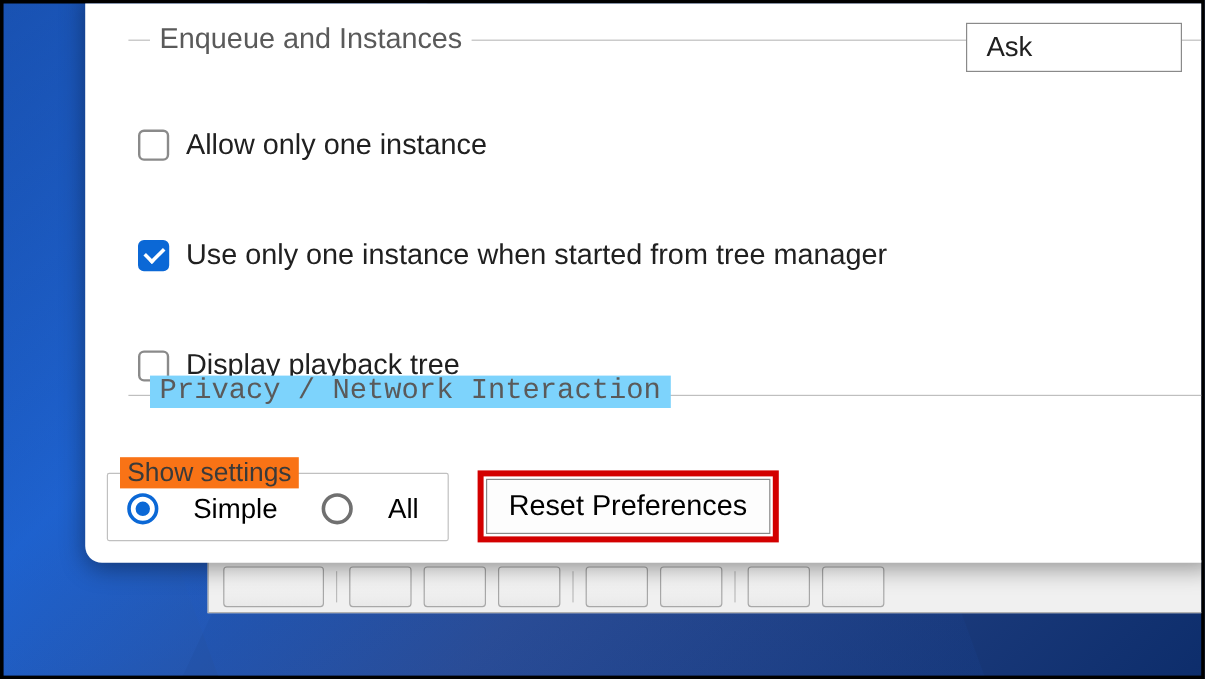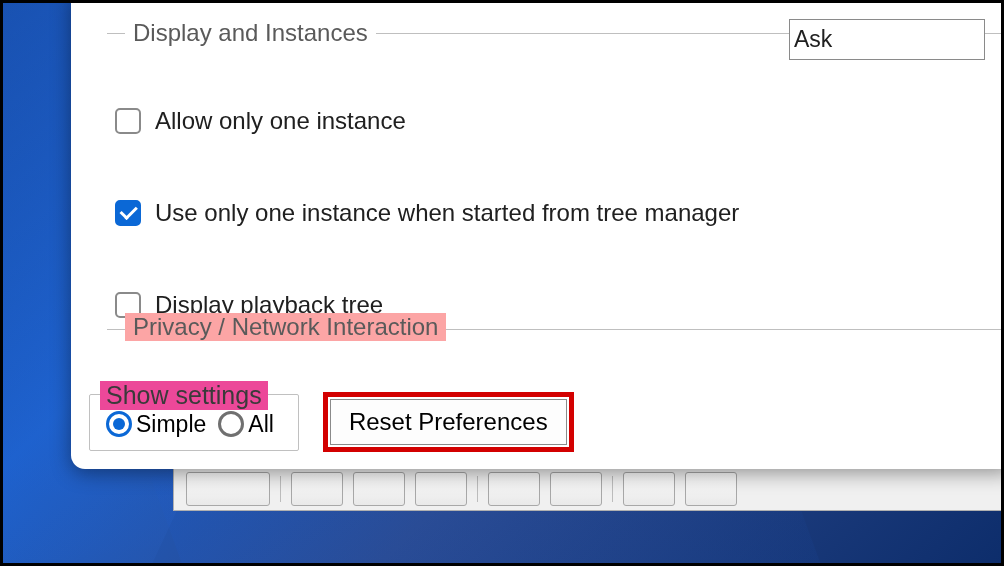--- a/index.html
+++ b/index.html
@@ -111,22 +111,23 @@
       display: flex;
       align-items: center;
     }
 
     .section2-title {
       position: absolute;
       top: 320px;
       left: 54px;
       font-size: 24px;
       color: #5a5a5a;
-      background: #fca5a5;
+      background: #7dd3fc;
       padding: 0 8px;
+      font-family: Liberation Mono, monospace;
     }
     .section2-border {
       position: absolute;
       top: 336px;
       left: 36px;
       right: -60px;
       height: 1px;
       background: #bfbfbf;
     }
 
@@ -145,28 +146,28 @@
       border: 1px solid #c0c0c0;
       border-radius: 2px;
       padding: 16px 16px 12px 16px;
       position: relative;
       margin-top: 12px;
     }
     .show-settings-title {
       position: absolute;
       top: -14px;
       left: 10px;
-      background: #ec4899;
+      background: #f97316;
       padding: 0 6px;
-      font-size: 25px;
+      font-size: 22px;
       color: #3a3a3a;
     }
     .radio-group {
       display: flex;
-      gap: 4px;
+      gap: 29px;
     }
     .radio {
       width: 26px;
       height: 26px;
       border: 3px solid #707070;
       border-radius: 50%;
       display: inline-flex;
       align-items: center;
       justify-content: center;
       flex-shrink: 0;
@@ -192,23 +193,23 @@
       background: #fdfdfd;
       padding: 8px 18px;
       font-size: 24px;
       font-family: inherit;
       cursor: pointer;
     }
 
     .dropdown {
       border: 1px solid #8a8a8a;
       background: #fff;
-      padding: 6px 4px;
+      padding: 6px 16px;
       font-size: 23px;
-      width: 196px;
+      width: 180px;
     }
 
     .player-strip {
       position: absolute;
       top: 464px;
       left: 170px;
       right: -10px;
       height: 44px;
       background: #f0f0f0;
       border: 1px solid #b0b0b0;
@@ -228,21 +229,21 @@
     .player-btn.wide { width: 84px; }
     .sep { width:1px; height:26px; background:#bcbcbc; }
   </style>
 </head>
 <body>
 
 <div class="prefs-window">
 
   <div class="fieldset">
     <div class="fieldset-border"></div>
-    <div class="fieldset-title">Display and Instances</div>
+    <div class="fieldset-title">Enqueue and Instances</div>
 
     <div class="row">
       <span class="checkbox"></span>
       <span>Allow only one instance</span>
       <div class="right-col" style="top:0;">
         <span class="checkbox disabled"></span>
         <span class="disabled-text">Enqueue ite</span>
       </div>
     </div>
 

